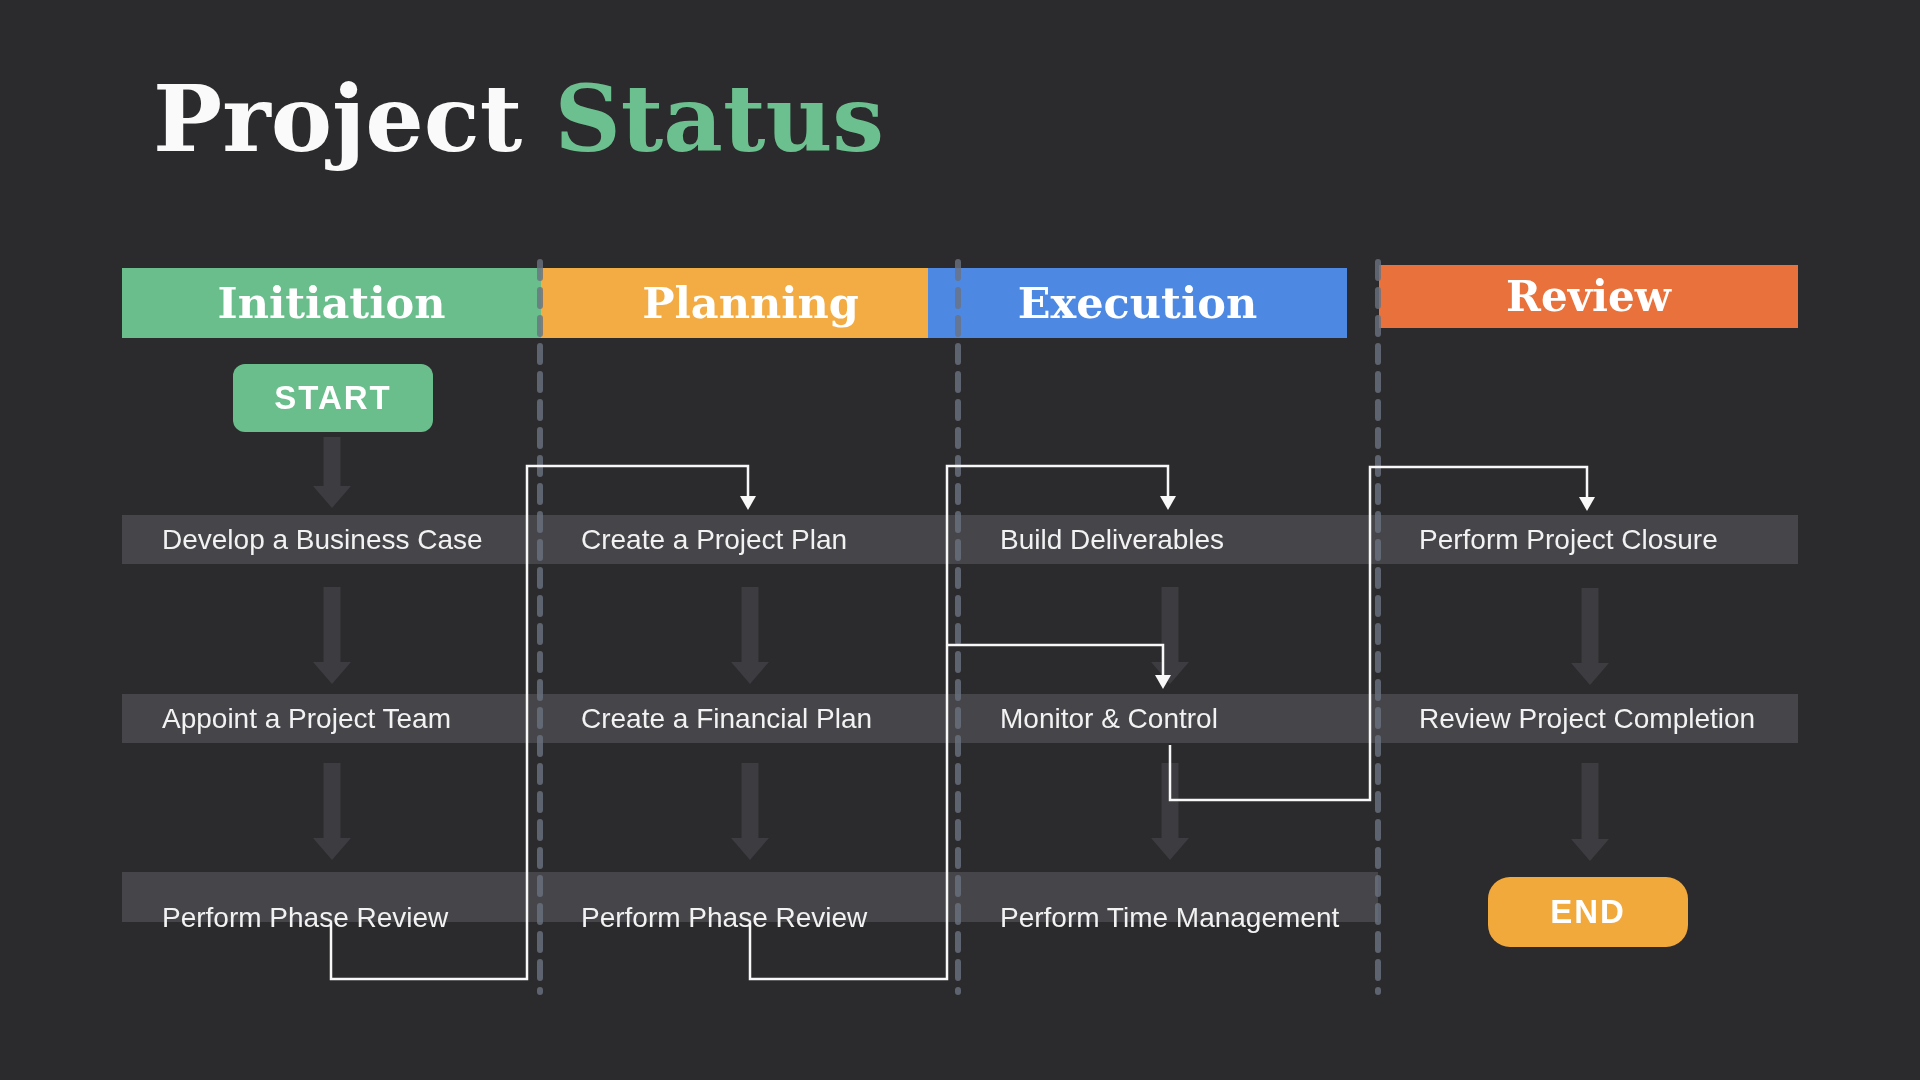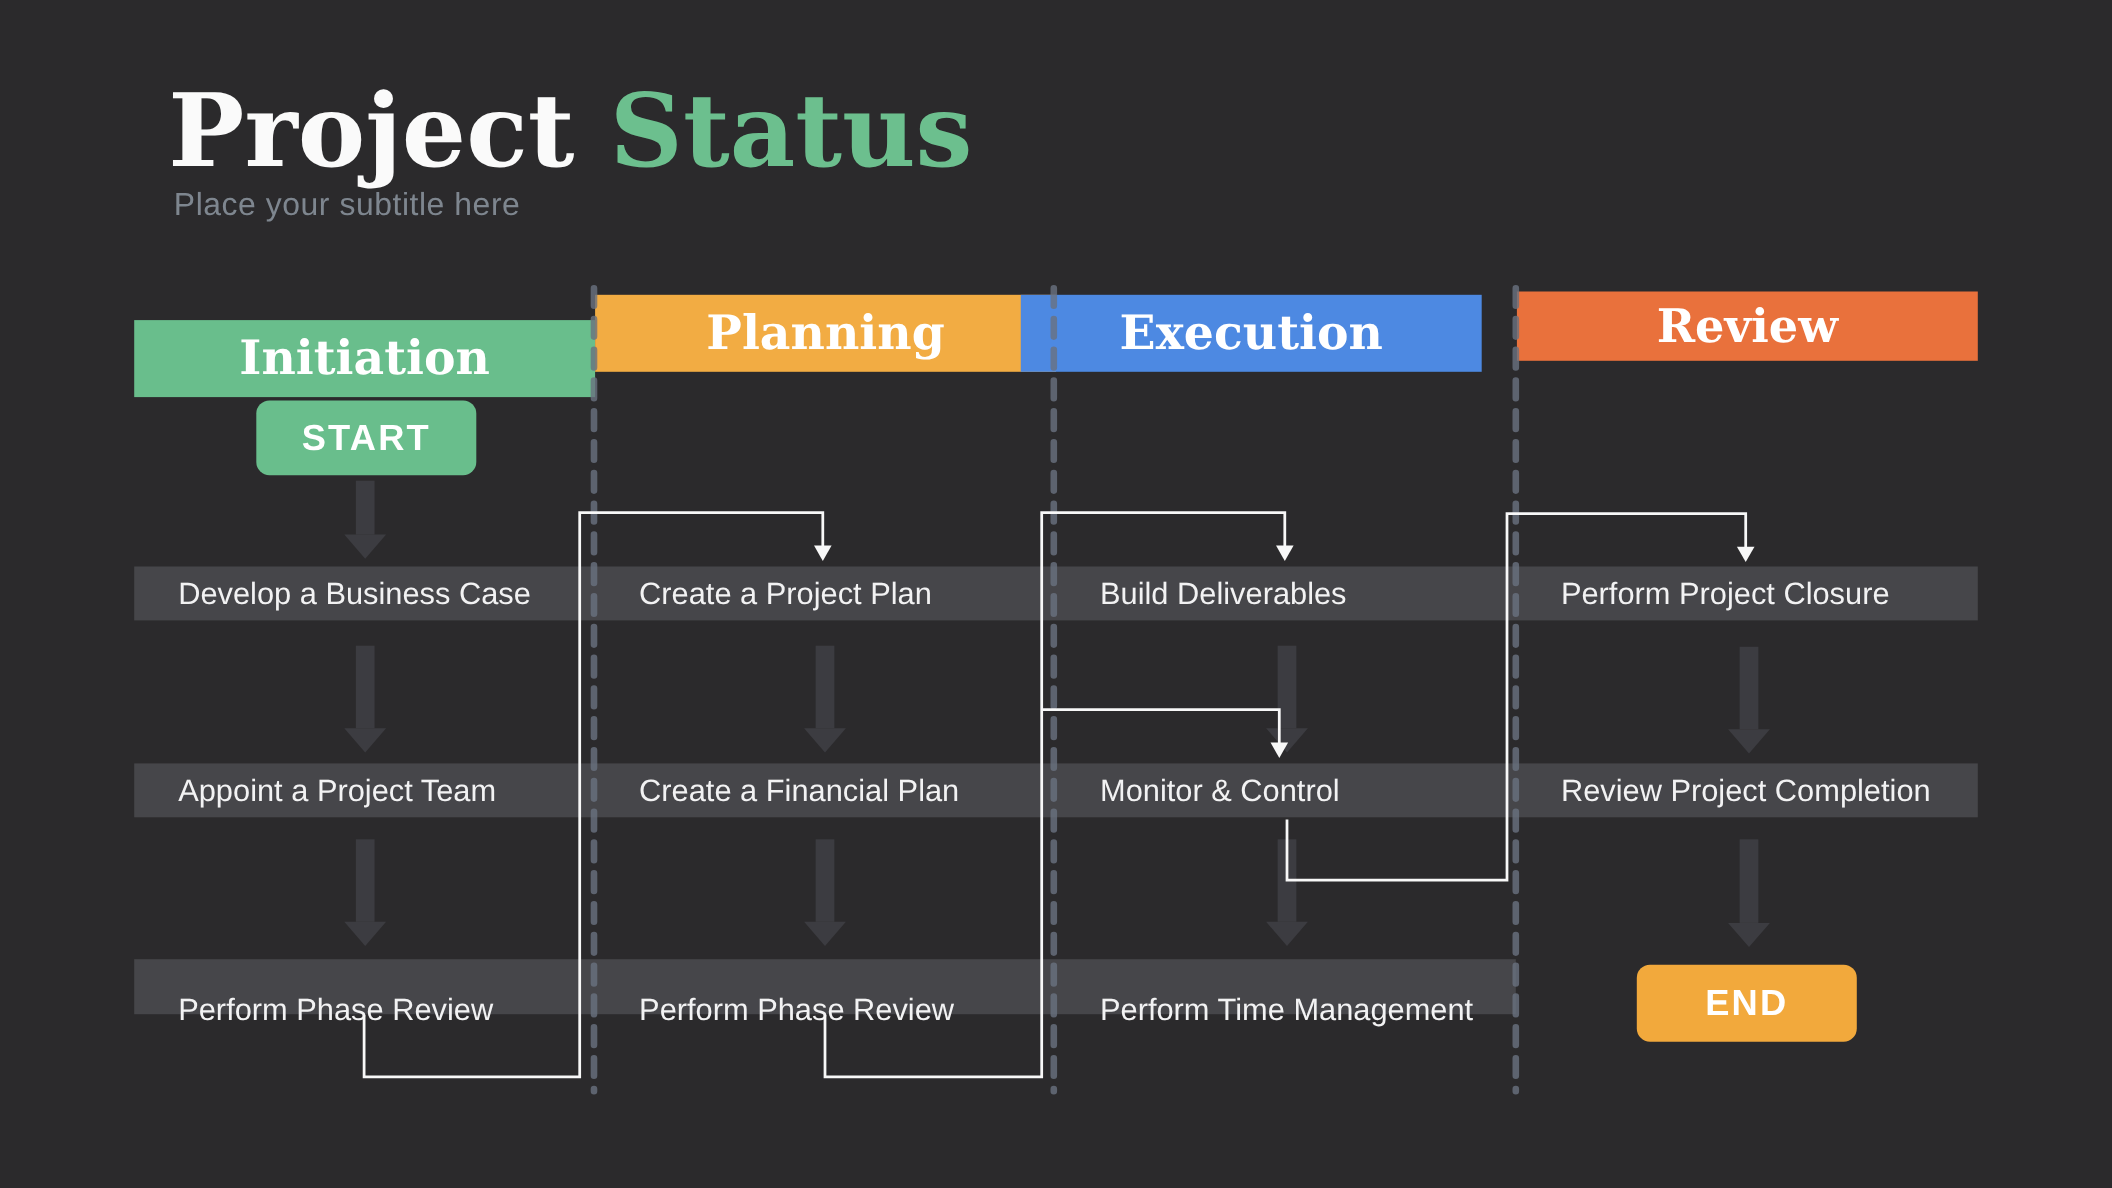--- a/index.html
+++ b/index.html
@@ -6,49 +6,48 @@
   .slide{position:relative;width:1920px;height:1080px;background:#2b2a2c;overflow:hidden;
          font-family:"Liberation Sans",sans-serif;}
   
   .title{position:absolute;left:153px;top:64px;font-family:"DejaVu Serif","Liberation Serif",serif;
          font-weight:bold;font-size:92px;line-height:1.2;color:#fafafa;white-space:nowrap;}
   .title .accent{color:#6cbf8e;}
   .subtitle{position:absolute;left:158px;top:170px;font-size:29px;color:#7e868f;letter-spacing:0.5px;}
   
   .phase{position:absolute;top:268px;height:70px;display:flex;align-items:center;justify-content:center;
          font-family:"DejaVu Serif","Liberation Serif",serif;font-weight:bold;font-size:43px;color:#ffffff;}
-  .p1{left:122px;width:419px;background:#69be8c;margin-top:23px;}
+  .p1{left:122px;width:419px;background:#69be8c;}
   .p2{left:541px;width:419px;background:#f2ac43;}
   .p3{left:928px;width:419px;background:#4d89e2;}
   .p4{left:1379px;width:419px;background:#e9713c;top:265px;height:63px;font-size:42px;}
   
   .band{position:absolute;left:122px;background:#46464a;}
   .band.r1{top:515px;height:49px;width:1676px;}
   .band.r2{top:694px;height:49px;width:1676px;}
   .band.r3{top:872px;height:50px;width:1256px;}
   
   .task{position:absolute;height:49px;display:flex;align-items:center;
         font-size:28px;color:#f2f2f3;white-space:nowrap;}
   .c1{left:162px;} .c2{left:581px;} .c3{left:1000px;} .c4{left:1419px;}
   .tr1{top:515px;} .tr2{top:694px;} .tr3{top:873px;margin-top:20px;}
   
   .pill{position:absolute;display:flex;align-items:center;justify-content:center;
         font-weight:bold;font-size:33px;color:#ffffff;letter-spacing:2px;border-radius:12px;}
   .start{left:233px;top:364px;width:200px;height:68px;background:#69be8c;}
-  .end{left:1488px;top:877px;width:200px;height:70px;background:#f2a93c;}
+  .end{left:1488px;top:877px;width:200px;height:70px;background:#f2a93c;border-radius:22px;}
   
   .overlay{position:absolute;left:0;top:0;width:1920px;height:1080px;pointer-events:none;}
 </style>
 </head>
 <body>
 
 <div class="slide">
 
   <div class="title"><span>Project</span> <span class="accent">Status</span></div>
-  <div class="subtitle">Place your subtitle here</div>
 
   <div class="phase p1">Initiation</div>
   <div class="phase p2">Planning</div>
   <div class="phase p3">Execution</div>
   <div class="phase p4">Review</div>
 
   <div class="band r1"></div>
   <div class="band r2"></div>
   <div class="band r3"></div>
 

